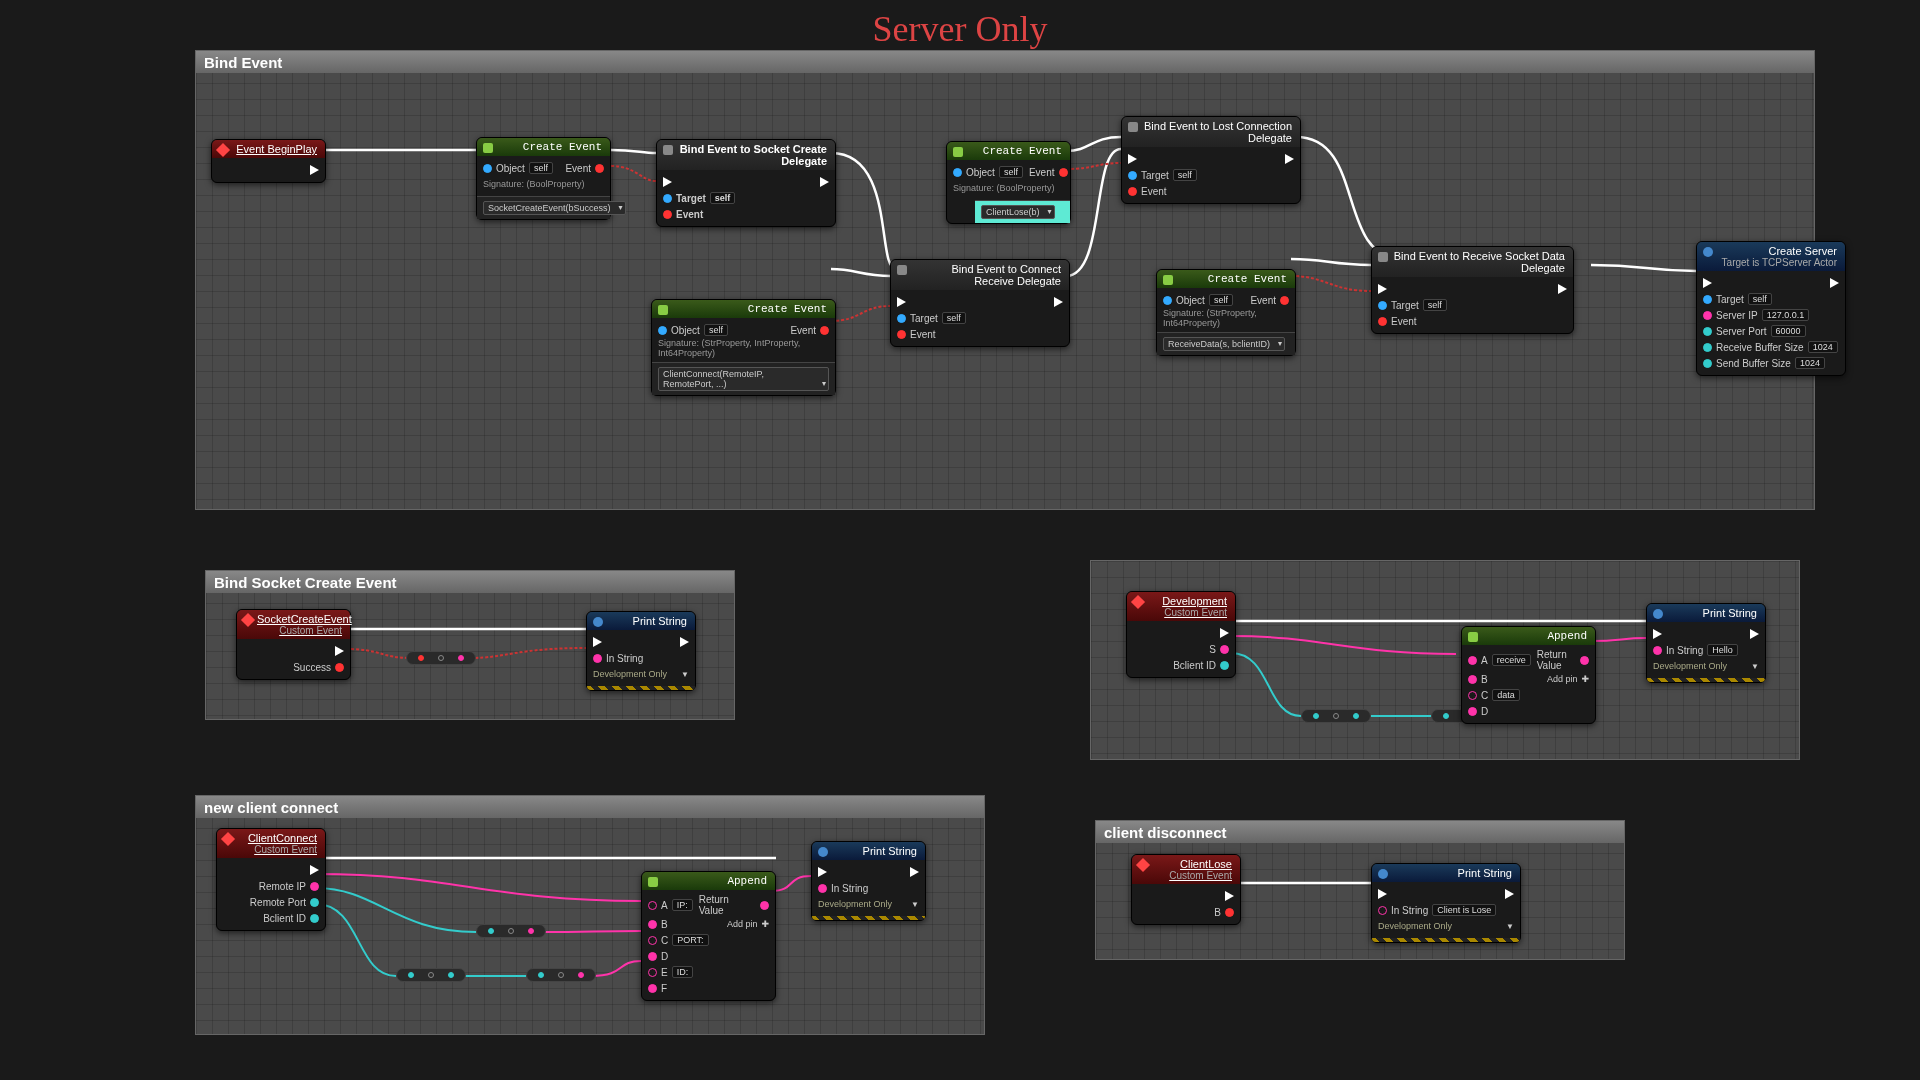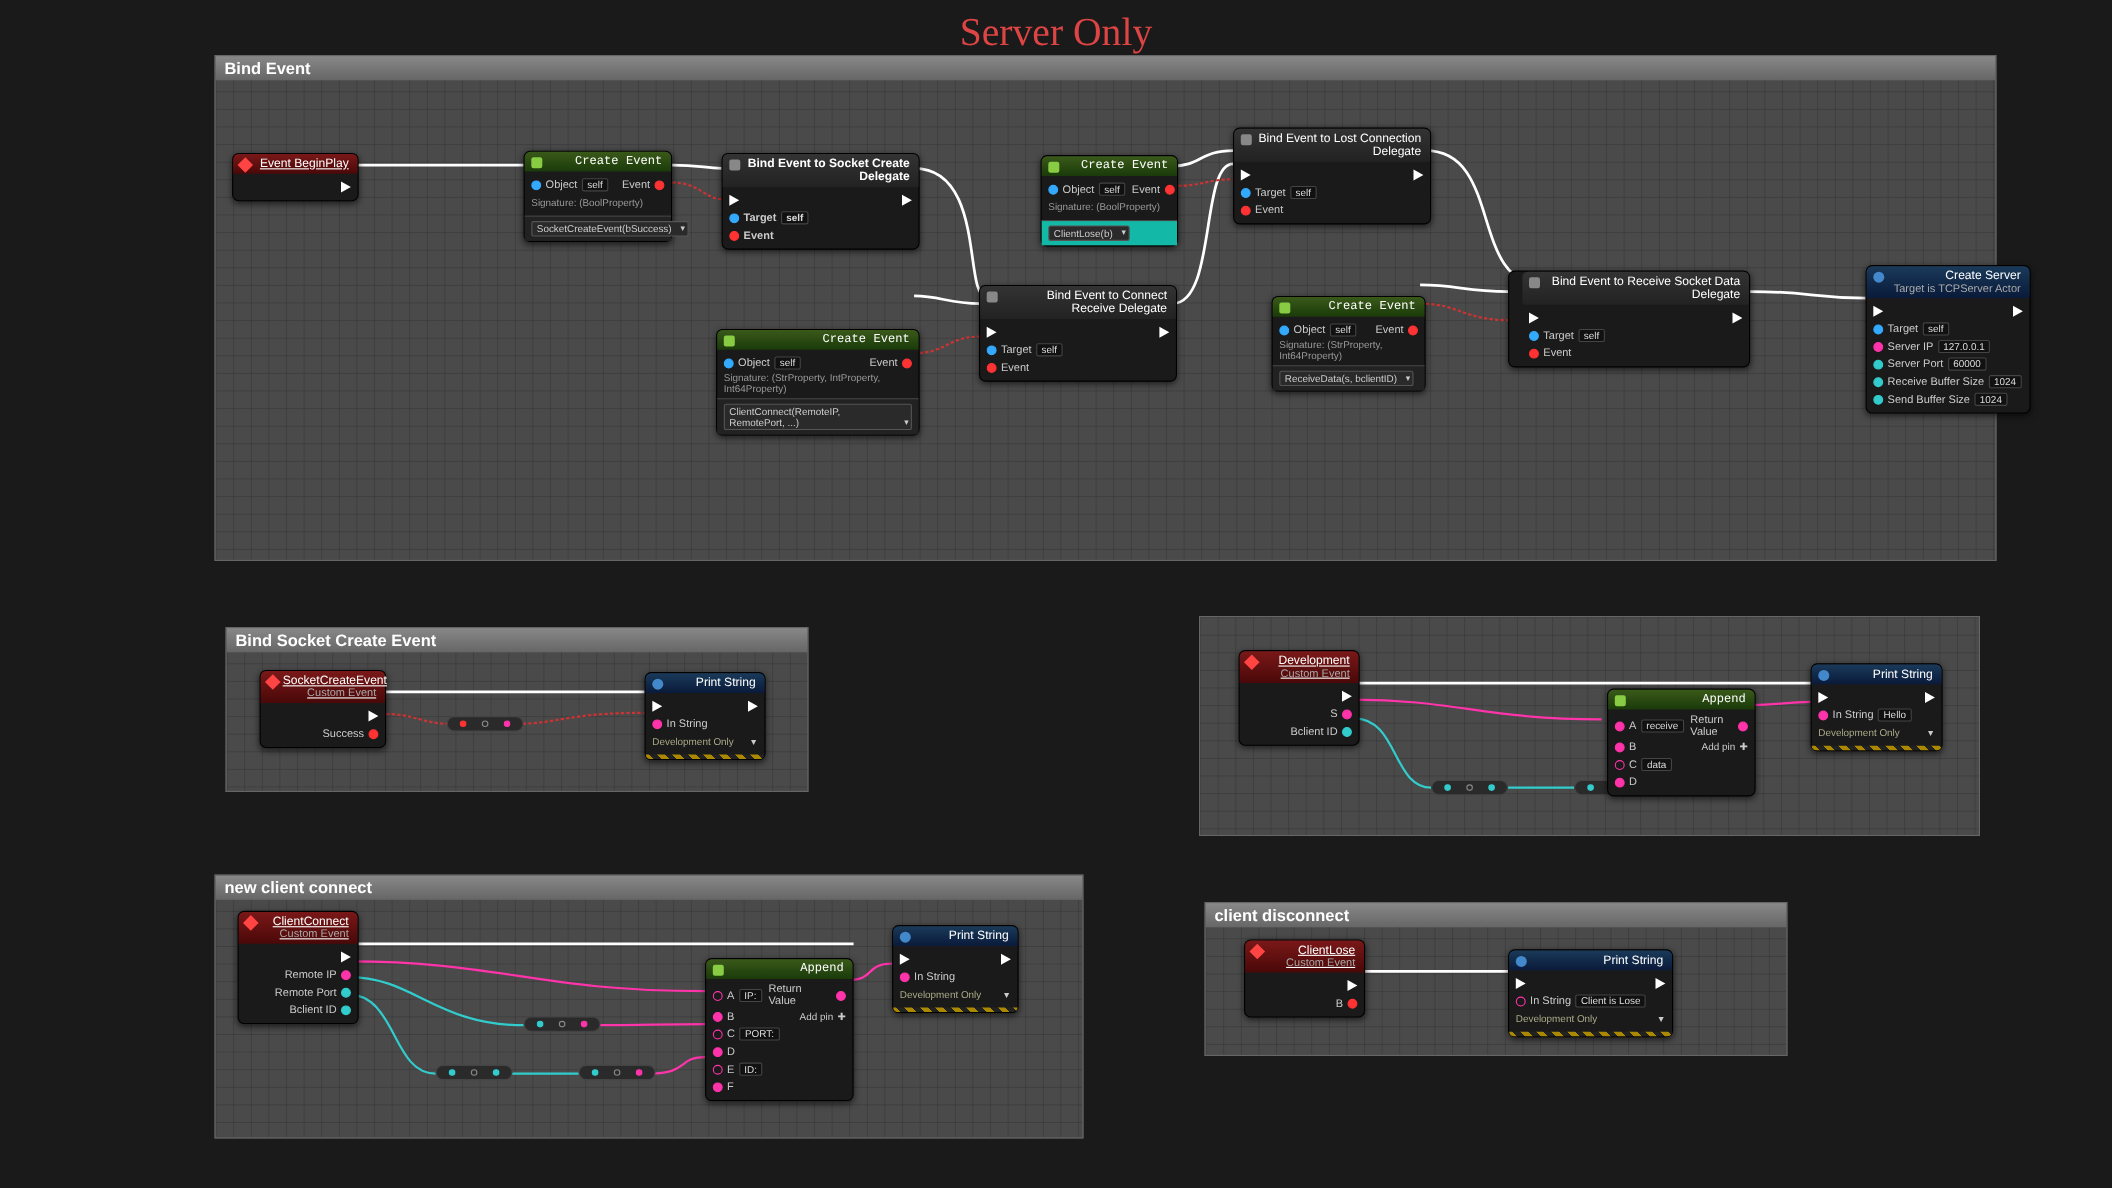--- a/index.html
+++ b/index.html
@@ -255,21 +255,21 @@
           </span>
         <span class="lbl lbl-r">
             <span>Event</span>
             <span class="pin pin-red"></span>
           </span>
       </div>
       <div class="row">
           <span class="lbl" style="font-size:9px;color:#999">Signature: (BoolProperty)</span>
         </div>
     </div>
-    <div class="node-body" style="background:#14b8a6;border-top:1px solid #444;">
+    <div class="node-body" style="background:#5eead4;border-top:1px solid #444;margin-left:28px;">
       <span class="dropdown">ClientLose(b)</span>
     </div>
   </div>
 
   <div class="node" style="left:925px;top:65px;width:180px;">
     <div class="node-header hdr-gray"><span>Bind Event to Lost Connection Delegate</span></div>
     <div class="node-body">
       <div class="row">
           <span class="pin pin-exec"></span>
           <span class="pin pin-exec"></span>
@@ -306,21 +306,21 @@
       </div>
       <div class="row">
           <span class="lbl" style="font-size:9px;color:#999">Signature: (StrProperty, Int64Property)</span>
         </div>
     </div>
     <div class="node-body" style="background:#222;border-top:1px solid #444;">
       <span class="dropdown">ReceiveData(s, bclientID)</span>
     </div>
   </div>
 
-  <div class="node" style="left:1175px;top:195px;width:220px;padding-left:12px;">
+  <div class="node" style="left:1175px;top:195px;width:203px;">
     <div class="node-header hdr-gray"><span>Bind Event to Receive Socket Data Delegate</span></div>
     <div class="node-body">
       <div class="row">
           <span class="pin pin-exec"></span>
           <span class="pin pin-exec"></span>
         </div>
       <div class="row">
           <span class="lbl">
             <span class="pin pin-blue"></span>
             <span>Target</span>

